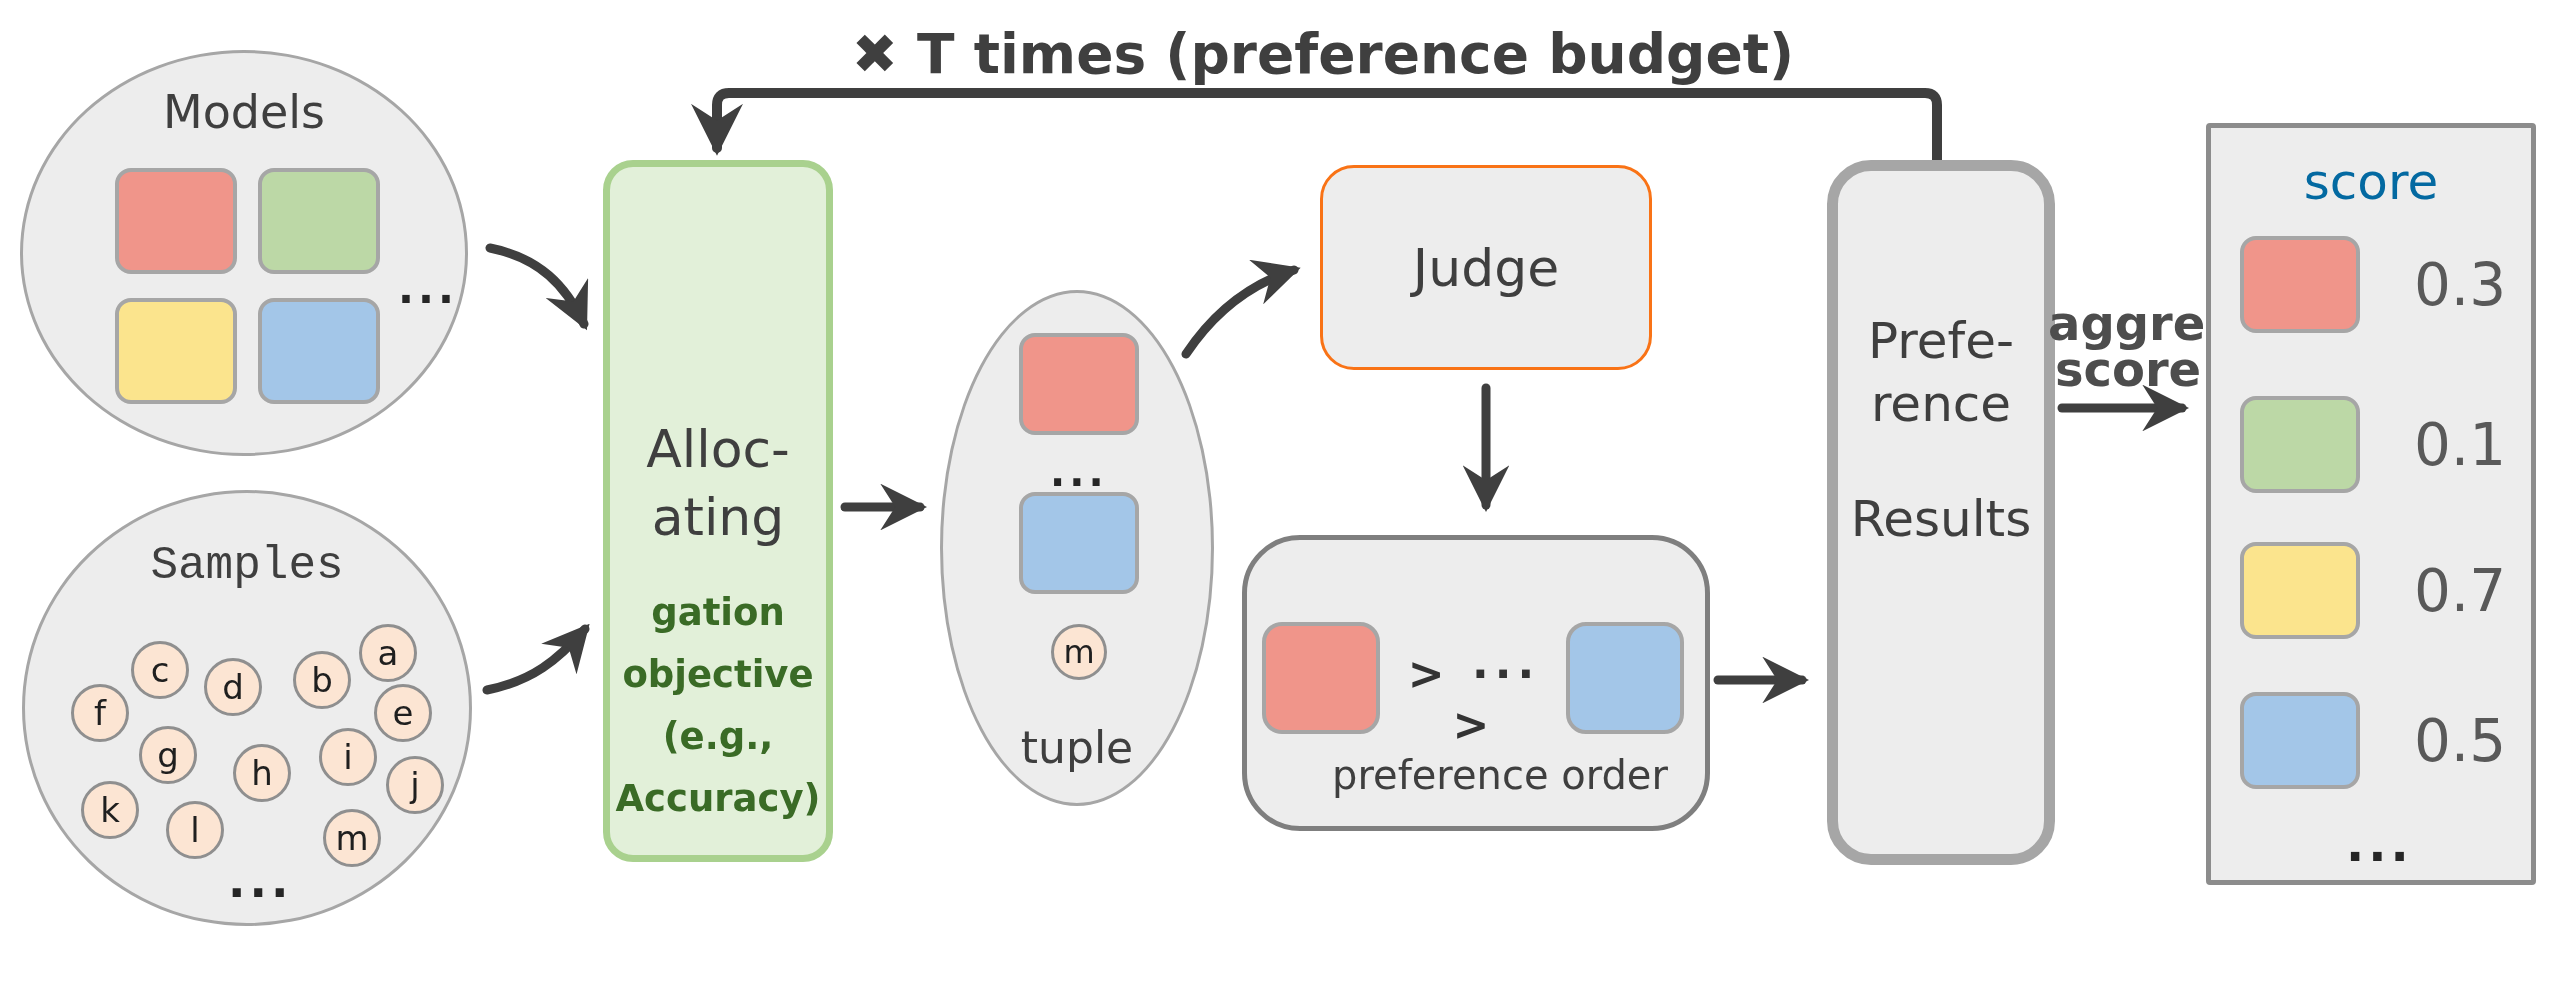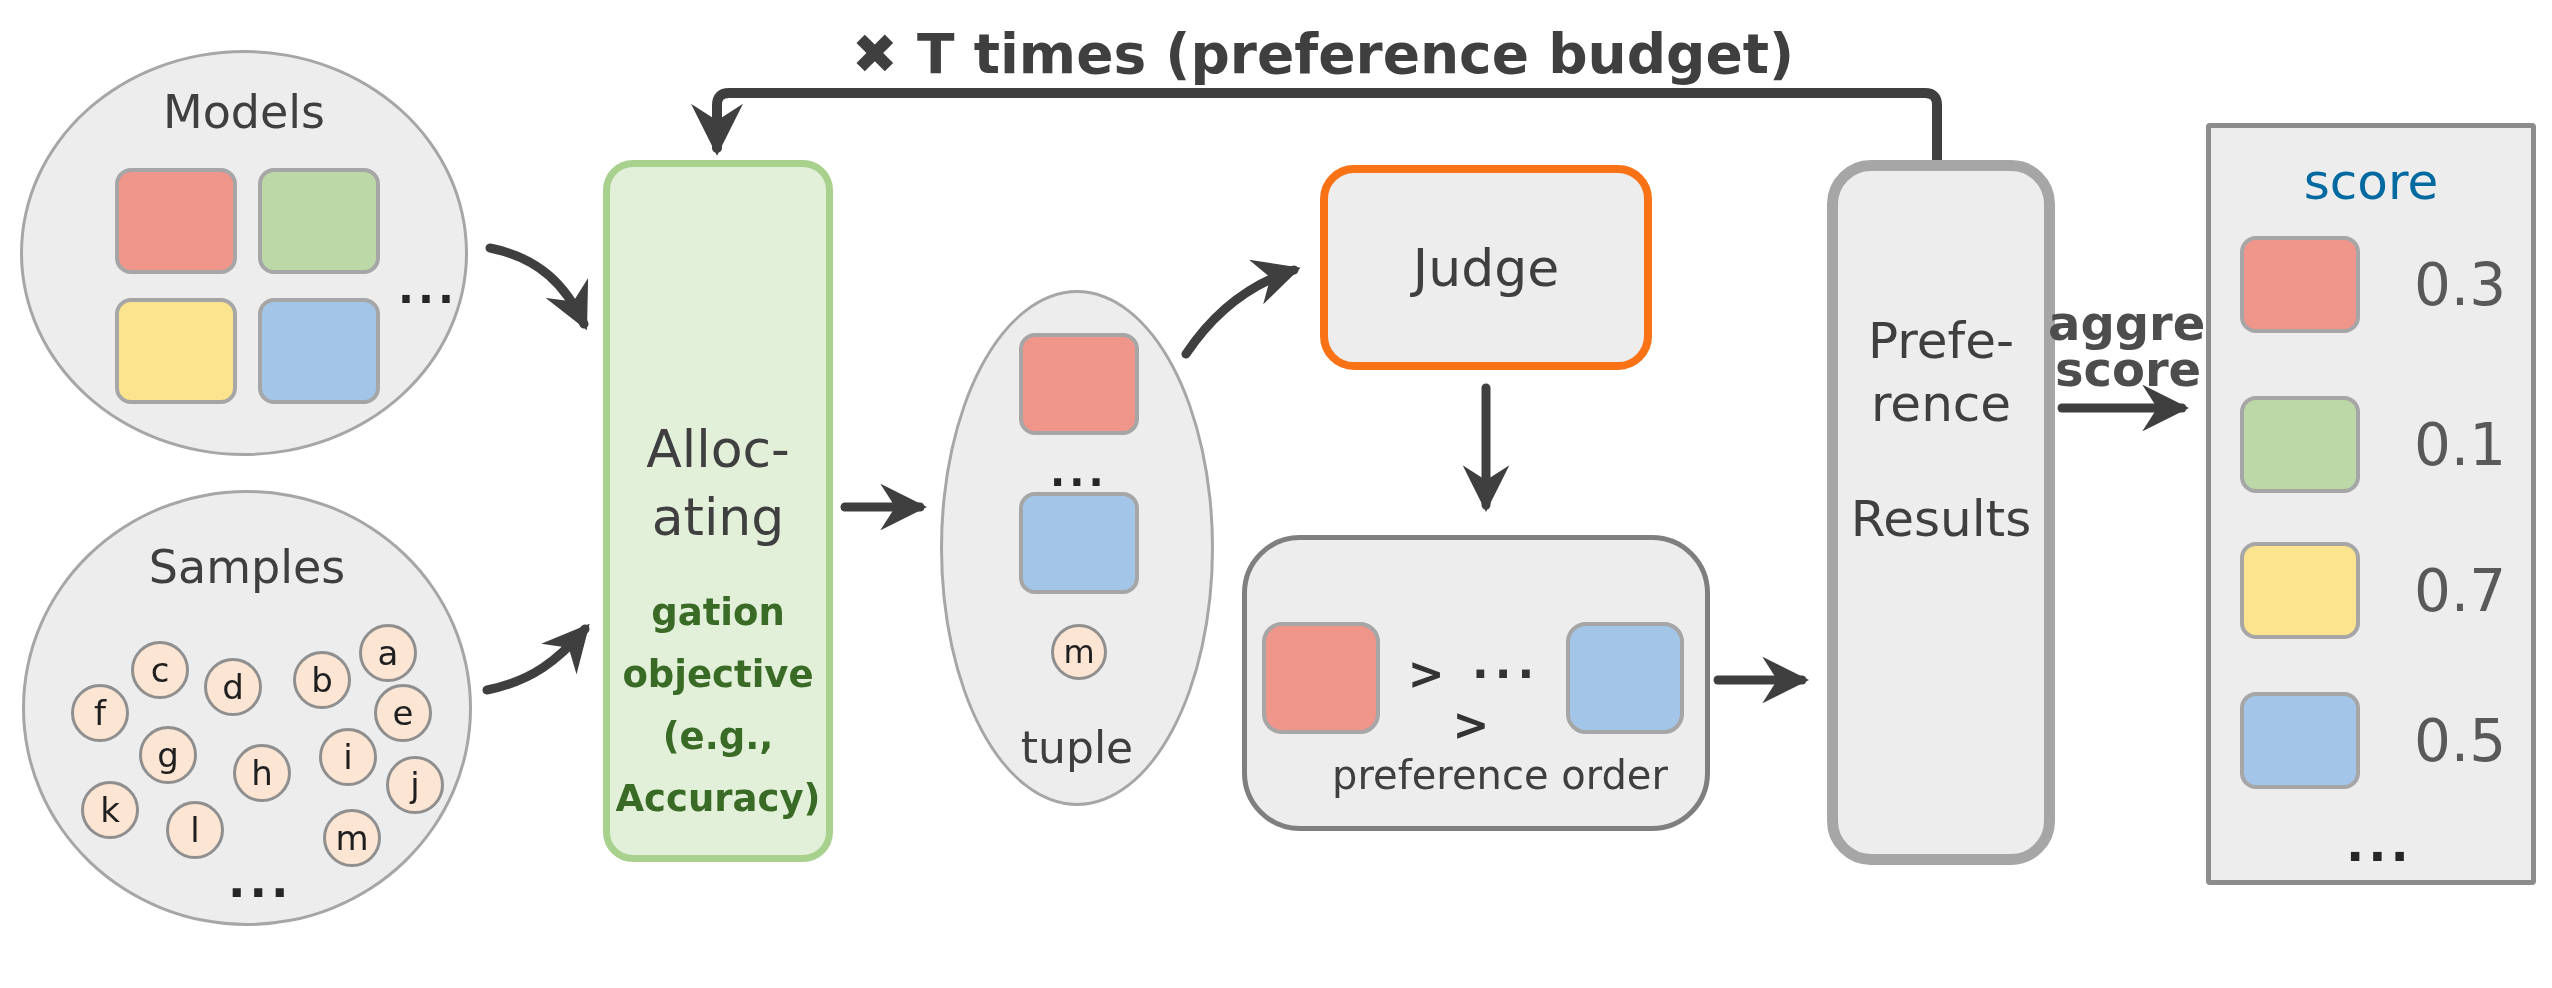--- a/index.html
+++ b/index.html
@@ -77,21 +77,21 @@
   .tuple-ellipse {
     position: absolute;
     left: 940px; top: 290px; width: 274px; height: 516px;
     background: #ededed; border: 3px solid #a6a6a6; border-radius: 50%;
   }
 
   
   .judge-box {
     position: absolute;
     left: 1320px; top: 165px; width: 332px; height: 205px;
-    background: #ededed; border: 8px solid #f97316; border-radius: 34px;
+    background: #ededed; border: 3px solid #f97316; border-radius: 34px;
     display: flex; align-items: center; justify-content: center;
     font-size: 52px; color: #3f3f3f; font-weight: 500;
   }
 
   
   .preforder-box {
     position: absolute;
     left: 1242px; top: 535px; width: 468px; height: 296px;
     background: #ededed; border: 5px solid #7f7f7f; border-radius: 58px;
   }
@@ -175,21 +175,21 @@
 
   <div class="ellipse" style="left:20px; top:50px; width:448px; height:406px;"></div>
   <div class="abs big-label center-text" style="left:20px; top:64px; width:448px;margin-top:21px;">Models</div>
   <div class="sq red" style="left:115px; top:168px; width:122px; height:106px;"></div>
   <div class="sq green" style="left:258px; top:168px; width:122px; height:106px;"></div>
   <div class="sq yellow" style="left:115px; top:298px; width:122px; height:106px;"></div>
   <div class="sq blue" style="left:258px; top:298px; width:122px; height:106px;"></div>
   <div class="dots" style="left:398px; top:268px; font-size:42px;">...</div>
 
   <div class="ellipse" style="left:22px; top:490px; width:450px; height:436px;"></div>
-  <div class="abs big-label center-text" style="left:22px; top:540px; width:450px;">Samples</div>
+  <div class="abs big-label center-text" style="left:22px; top:540px; width:450px;font-family:Liberation Mono, monospace;">Samples</div>
   <div class="sample-circle" style="left:359px; top:624px;">a</div>
   <div class="sample-circle" style="left:293px; top:651px;">b</div>
   <div class="sample-circle" style="left:131px; top:641px;">c</div>
   <div class="sample-circle" style="left:204px; top:658px;">d</div>
   <div class="sample-circle" style="left:374px; top:684px;">e</div>
   <div class="sample-circle" style="left:71px;  top:684px;">f</div>
   <div class="sample-circle" style="left:139px; top:726px;">g</div>
   <div class="sample-circle" style="left:233px; top:744px;">h</div>
   <div class="sample-circle" style="left:319px; top:728px;">i</div>
   <div class="sample-circle" style="left:386px; top:756px;">j</div>

